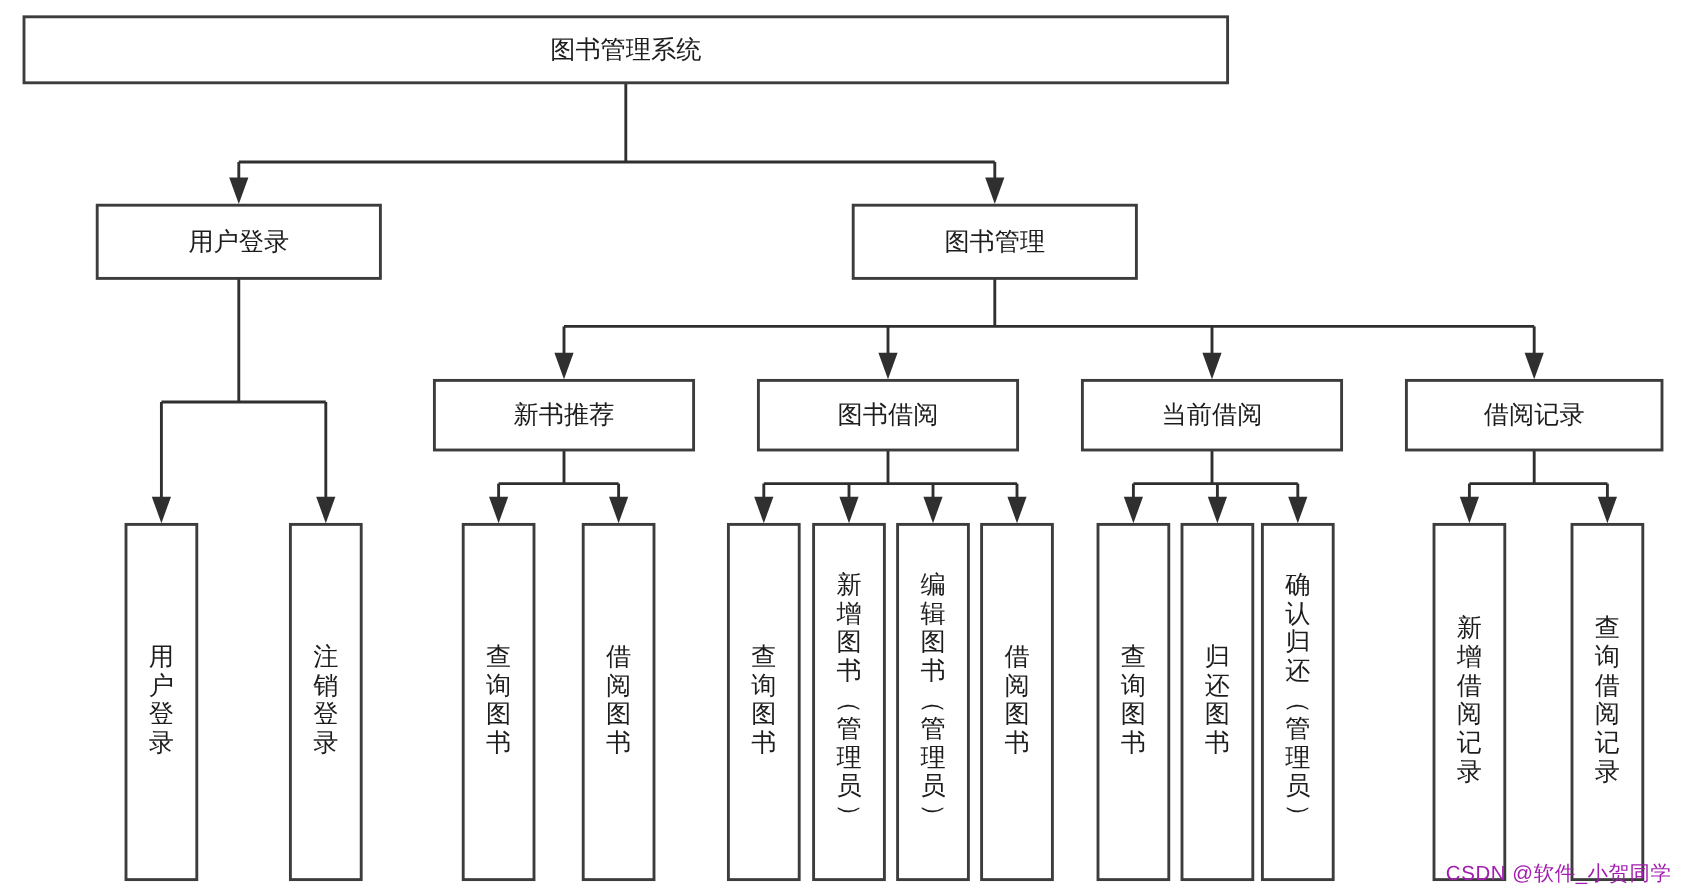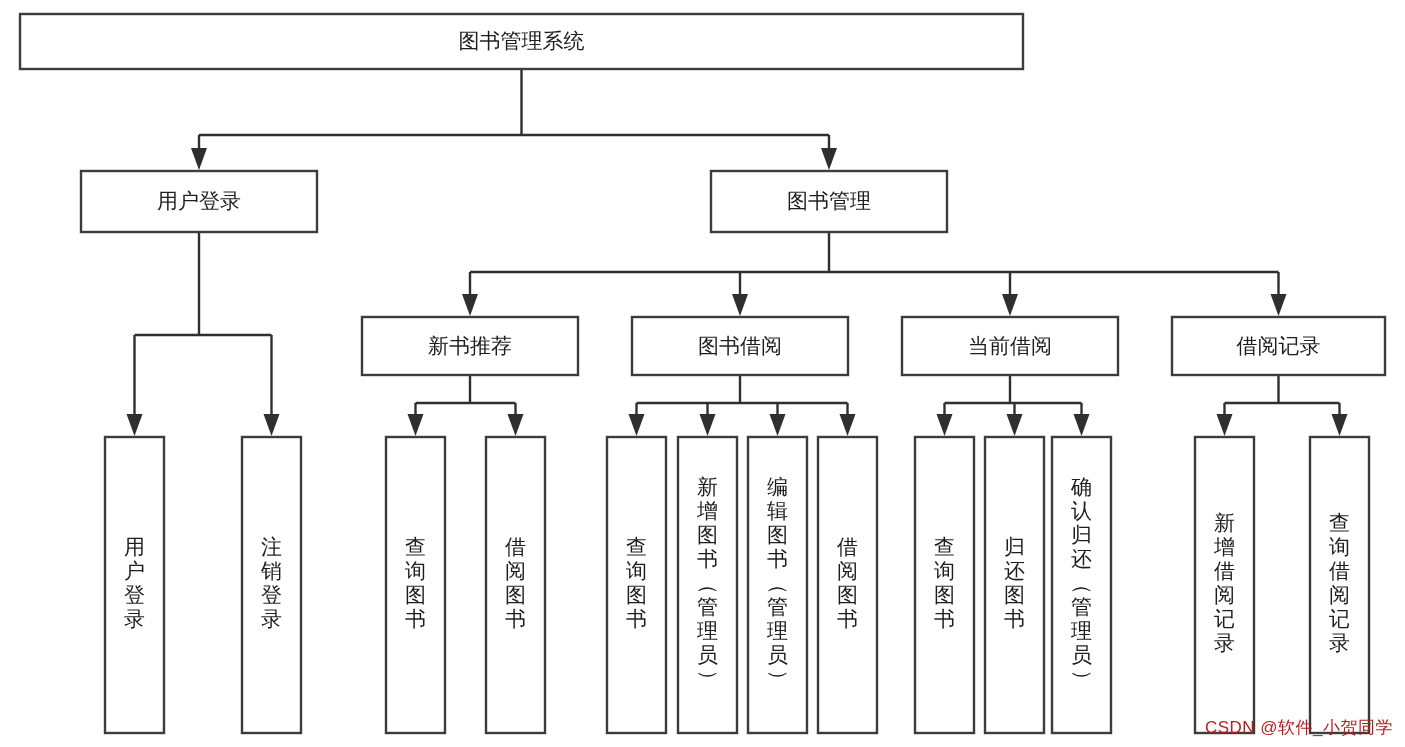--- a/index.html
+++ b/index.html
@@ -52,21 +52,21 @@
   .arrow-head {
     fill: #2f2f2f;
     stroke: none;
   }
   .watermark {
     position: absolute;
     right: 12px;
     bottom: 8px;
     font-family: "Liberation Sans", "DejaVu Sans", sans-serif;
     font-size: 17px;
-    color: #b91c1c;
+    color: #a21caf;
     white-space: nowrap;
     letter-spacing: 0.5px;
     user-select: none;
   }
 </style>
 </head>
 <body>
 
 <div id="diagram-root">
   <svg class="diagram" viewBox="0 0 1405 747" xmlns="http://www.w3.org/2000/svg">

